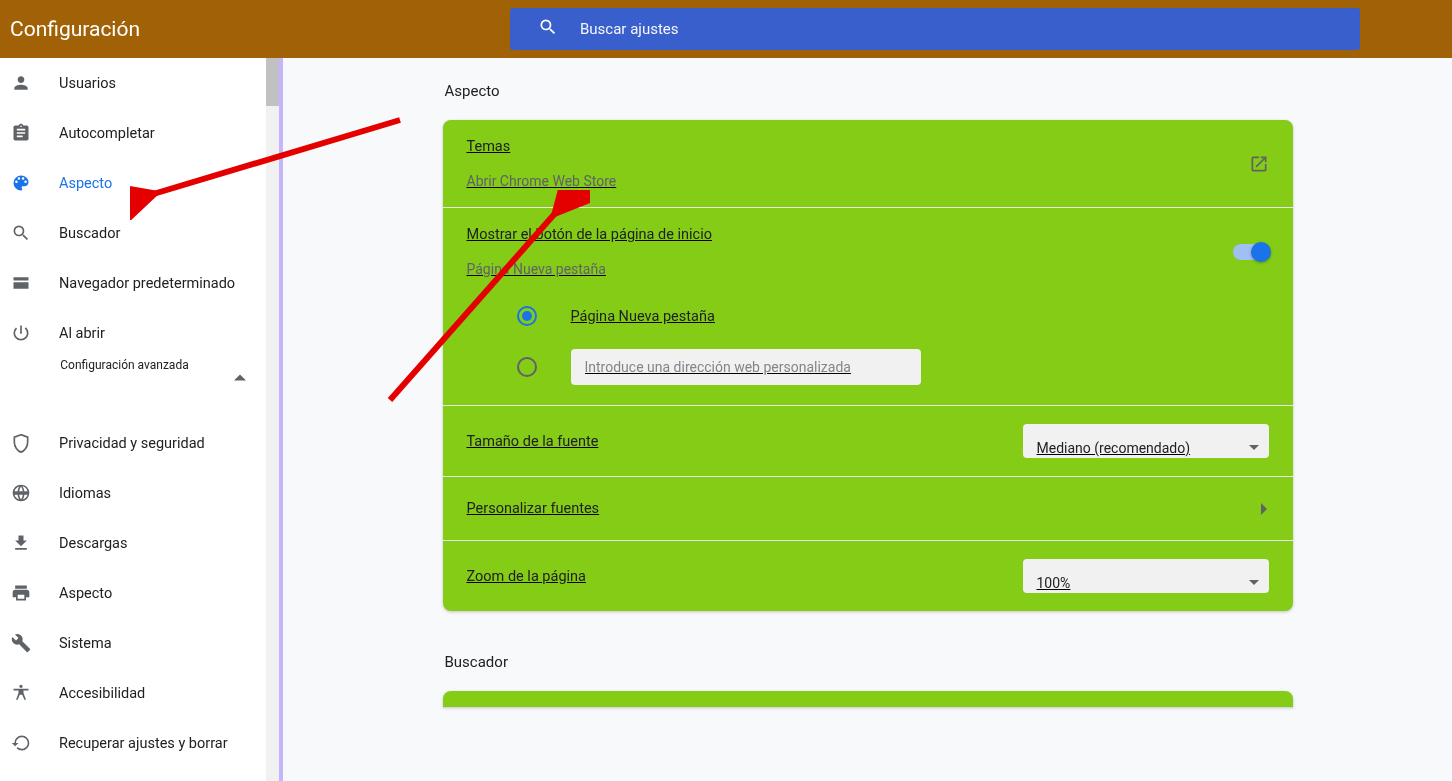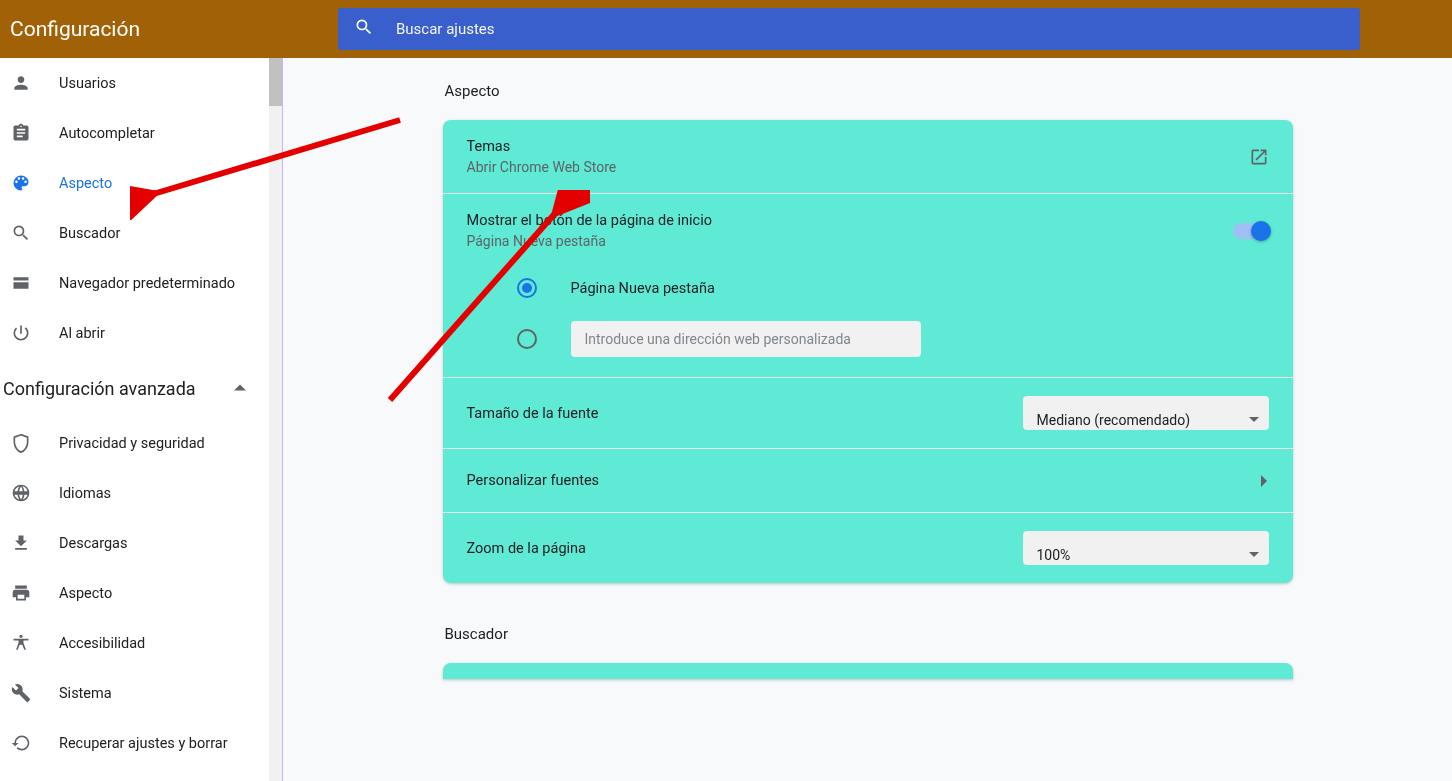--- a/index.html
+++ b/index.html
@@ -1,48 +1,48 @@
 <!DOCTYPE html>
 <html><head>
 <meta charset="utf-8">
 <style>
 * { margin: 0; padding: 0; box-sizing: border-box; font-family: Roboto, 'Segoe UI', Arial, sans-serif; }
 body { width: 1452px; height: 781px; overflow: hidden; background: #fff; }
 
 .header { display: flex; align-items: center; height: 58px; background: #a16207; color: #fff; }
 .header-title { font-size: 21px; padding-left: 10px; font-weight: 400; }
-.search-box { display: flex; align-items: center; width: 1022px; height: 42px; margin-left: auto; margin-right: 92px; background: #395fcc; border-radius: 3px; padding: 0 16px; }
+.search-box { display: flex; align-items: center; width: 850px; height: 42px; margin-left: auto; margin-right: 92px; background: #395fcc; border-radius: 3px; padding: 0 28px; }
 .search-box svg { width: 20px; height: 20px; fill: #fff; margin-right: 22px; }
 .search-input { background: transparent; border: none; outline: none; color: #fff; font-size: 15px; width: 100%; }
 .search-input::placeholder { color: #ffffff; opacity: 0.95; }
 
 .app-body { display: flex; height: calc(100% - 58px); }
-.sidebar { width: 283px; border-right: 1px solid #c4b5fd; position: relative; }
+.sidebar { width: 283px; border-right: 4px solid #c4b5fd; position: relative; }
 .sidebar-scroll { position: absolute; right: 0; top: 0; width: 13px; height: 100%; background: #f1f1f1; }
 .sidebar-thumb { position: absolute; right: 0; top: 0; width: 13px; height: 48px; background: #c1c1c1; }
 .sidebar-inner { width: 270px; }
 
 .nav-item { display: flex; align-items: center; height: 50px; padding-left: 9px; cursor: pointer; color: #202124; font-size: 14.5px; }
 .nav-item .icon { width: 24px; height: 24px; display: flex; align-items: center; justify-content: center; margin-right: 26px; }
 .nav-item .icon svg { width: 20px; height: 20px; fill: #5f6368; }
 .nav-item.active { color: #1a73e8; }
 .nav-item.active .icon svg { fill: #1a73e8; }
 
-.advanced { display: flex; align-items: center; height: 60px; padding-left: 3px; padding-right: 24px; font-size: 18px; color: #202124; cursor: pointer; }
+.advanced { display: flex; align-items: center; height: 60px; padding-left: 3px; padding-right: 24px; font-size: 12px; color: #202124; cursor: pointer; flex-direction: column; }
 .advanced svg { width: 12px; height: 12px; fill: #5f6368; margin-left: auto; }
 
 .main { flex: 1; background: #f8f9fa; overflow-y: auto; padding-top: 24px; display: flex; flex-direction: column; align-items: center; }
 .section { width: 850px; }
 .section-title { font-size: 15px; color: #202124; margin-bottom: 20px; padding-left: 2px; }
-.card { background: #5eead4; border-radius: 8px; box-shadow: 0 1px 2px rgba(60,64,67,0.15), 0 1px 3px 1px rgba(60,64,67,0.1); margin-bottom: 42px; }
+.card { background: #84cc16; border-radius: 8px; box-shadow: 0 1px 2px rgba(60,64,67,0.15), 0 1px 3px 1px rgba(60,64,67,0.1); margin-bottom: 42px; text-decoration: underline; }
 .row { display: flex; align-items: center; padding: 18px 24px; border-bottom: 1px solid #e7e7e7; min-height: 64px; }
 .row:last-child { border-bottom: none; }
 .row .label-col { flex: 1; }
 .row .title { font-size: 14.5px; color: #202124; }
-.row .subtitle { font-size: 14px; color: #5f6368; margin-top: 4px; }
+.row .subtitle { font-size: 14px; color: #5f6368; margin-top: 18px; }
 .row .ctrl { display: flex; align-items: center; }
 
 .open-icon svg { width: 20px; height: 20px; fill: #5f6368; }
 .toggle-wrap { position: relative; }
 .toggle-knob { position:absolute; right:-2px; top:-2px; width:20px; height:20px; background:#1a73e8; border-radius:50%; box-shadow:0 1px 3px rgba(0,0,0,0.3); }
 .toggle-track { width:36px; height:16px; background:#a0bff2; border-radius:8px; }
 
 .radio-rows { padding: 4px 0 12px 0; }
 .radio-row { display: flex; align-items: center; padding: 8px 24px 8px 74px; min-height: 50px; }
 .radio { width: 20px; height: 20px; border: 2px solid #5f6368; border-radius: 50%; margin-right: 34px; display:flex; align-items:center; justify-content:center; flex-shrink:0; }
@@ -183,33 +183,33 @@
             <svg viewBox="0 0 24 24">
               <path d="M19 8H5c-1.66 0-3 1.34-3 3v6h4v4h12v-4h4v-6c0-1.66-1.34-3-3-3zm-3 11H8v-5h8v5zm3-12H5V3h14v4z"></path>
             </svg>
           </span>
         <span>Aspecto</span>
       </div>
 
       <div class="nav-item">
         <span class="icon">
             <svg viewBox="0 0 24 24">
+              <path d="M22.7 19l-9.1-9.1c.9-2.3.4-5-1.5-6.9-2-2-5-2.4-7.4-1.3L9 6 6 9 1.6 4.7C.4 7.1.9 10.1 2.9 12.1c1.9 1.9 4.6 2.4 6.9 1.5l9.1 9.1c.4.4 1 .4 1.4 0l2.3-2.3c.5-.4.5-1.1.1-1.4z"></path>
+            </svg>
+          </span>
+        <span>Sistema</span>
+      </div>
+
+      <div class="nav-item">
+        <span class="icon">
+            <svg viewBox="0 0 24 24">
               <path d="M12 2a2 2 0 110 4 2 2 0 010-4zm9 5H3v2h6v3l-3 8h2l2.5-6h3L16 20h2l-3-8V9h6V7z"></path>
             </svg>
           </span>
         <span>Accesibilidad</span>
-      </div>
-
-      <div class="nav-item">
-        <span class="icon">
-            <svg viewBox="0 0 24 24">
-              <path d="M22.7 19l-9.1-9.1c.9-2.3.4-5-1.5-6.9-2-2-5-2.4-7.4-1.3L9 6 6 9 1.6 4.7C.4 7.1.9 10.1 2.9 12.1c1.9 1.9 4.6 2.4 6.9 1.5l9.1 9.1c.4.4 1 .4 1.4 0l2.3-2.3c.5-.4.5-1.1.1-1.4z"></path>
-            </svg>
-          </span>
-        <span>Sistema</span>
       </div>
 
       <div class="nav-item">
         <span class="icon">
             <svg viewBox="0 0 24 24">
               <path d="M13 3a9 9 0 00-9 9H1l3.89 3.89.07.14L9 12H6c0-3.87 3.13-7 7-7s7 3.13 7 7-3.13 7-7 7c-1.93 0-3.68-.79-4.94-2.06l-1.42 1.42A8.954 8.954 0 0013 21a9 9 0 000-18z"></path>
             </svg>
           </span>
         <span>Recuperar ajustes y borrar</span>
       </div>

